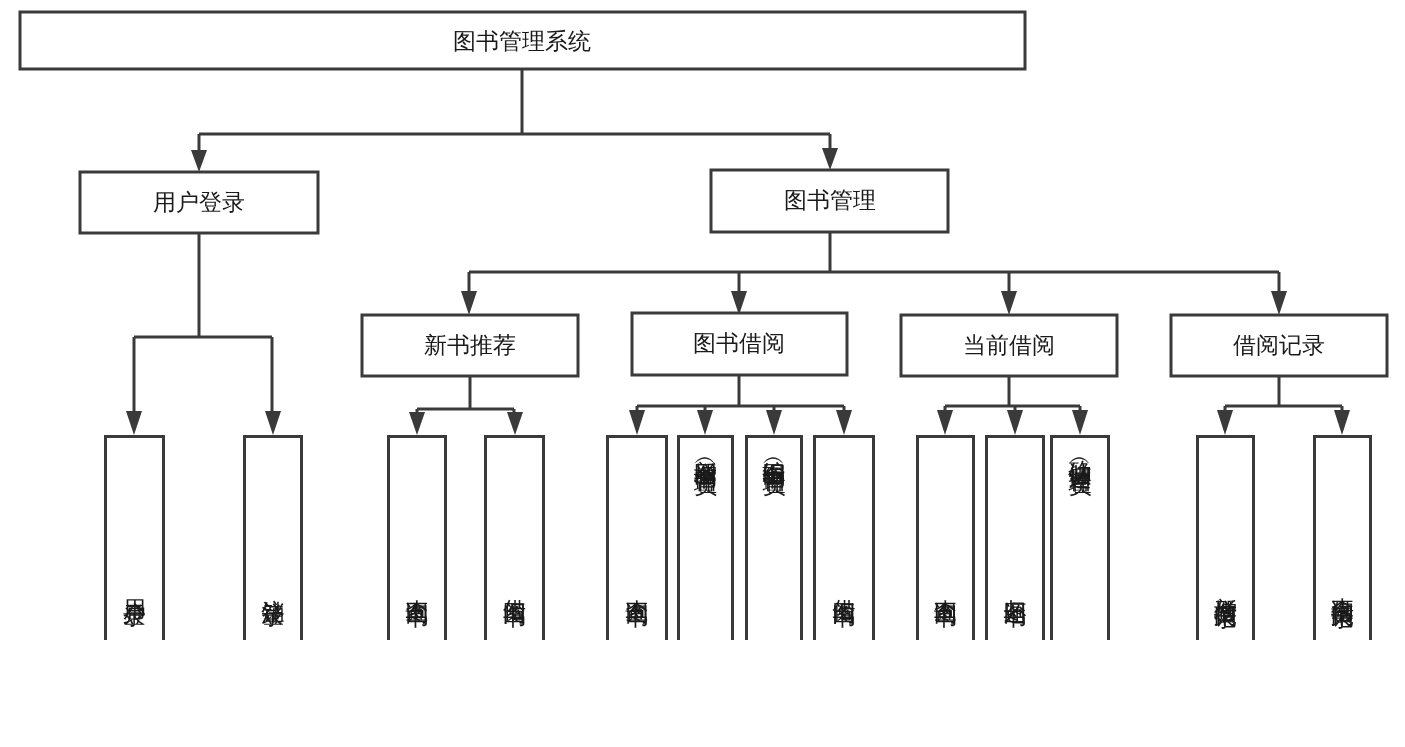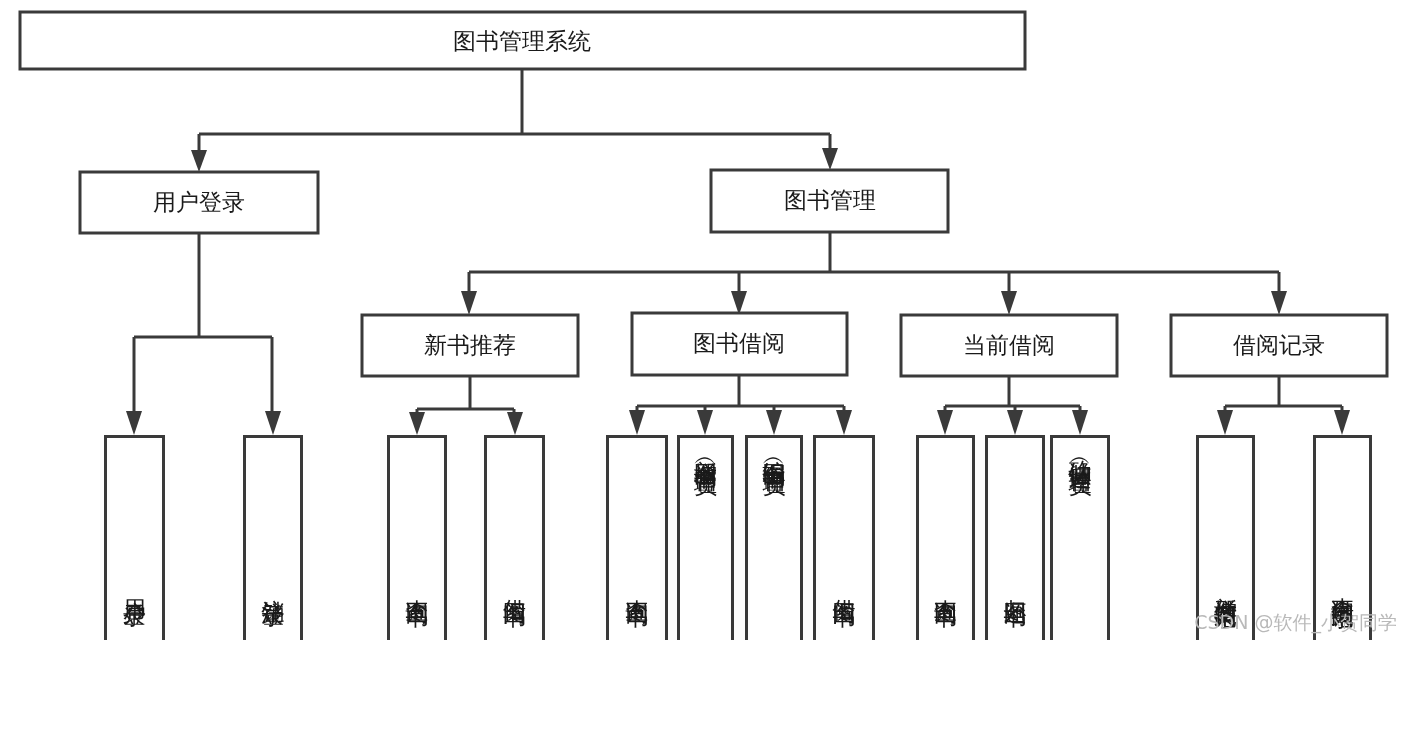--- a/index.html
+++ b/index.html
@@ -230,15 +230,14 @@
   <div class="leaf-box" style="left:1050px; top:435px; width:60px; height:300px;">
     <span class="leaf-text tall">确认归还（管理员）</span>
   </div>
   <div class="leaf-box" style="left:1196px; top:435px; width:59px; height:300px;">
     <span class="leaf-text">新增借阅记录</span>
   </div>
   <div class="leaf-box" style="left:1313px; top:435px; width:59px; height:300px;">
     <span class="leaf-text">查询借阅记录</span>
   </div>
 
-  <div class="watermark">CSDN @软件_小贺同学</div>
 
 </div>
 
 </body></html>

